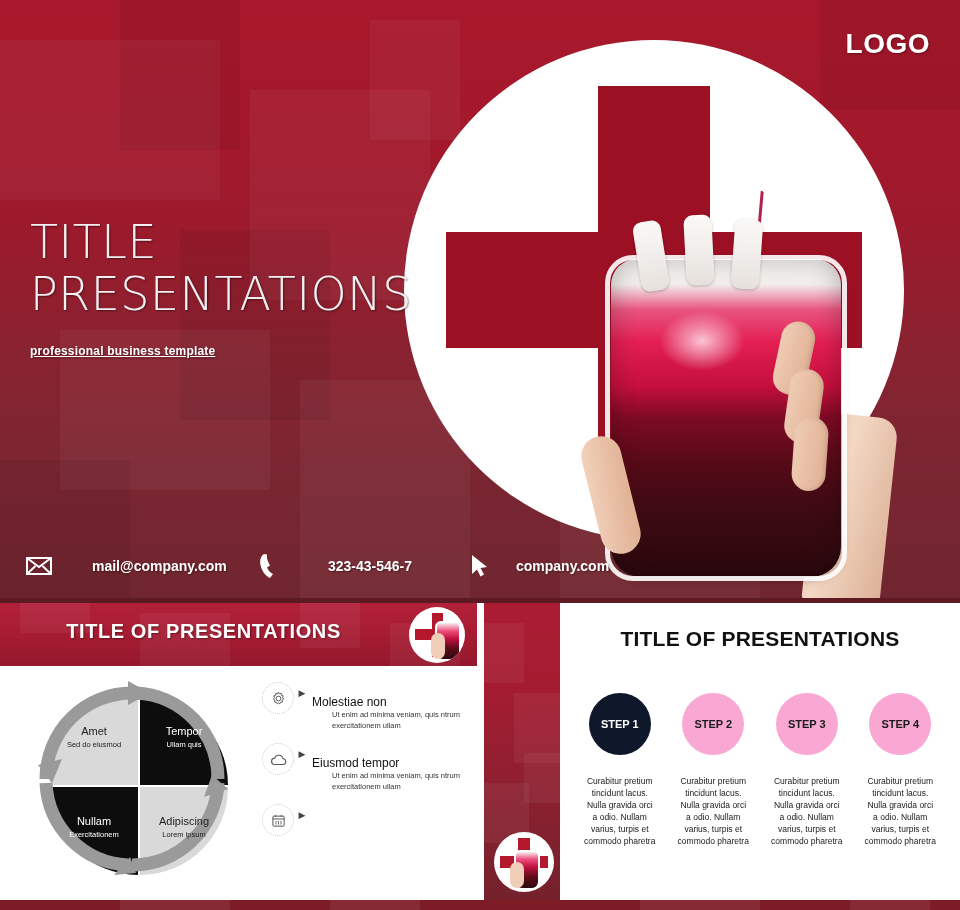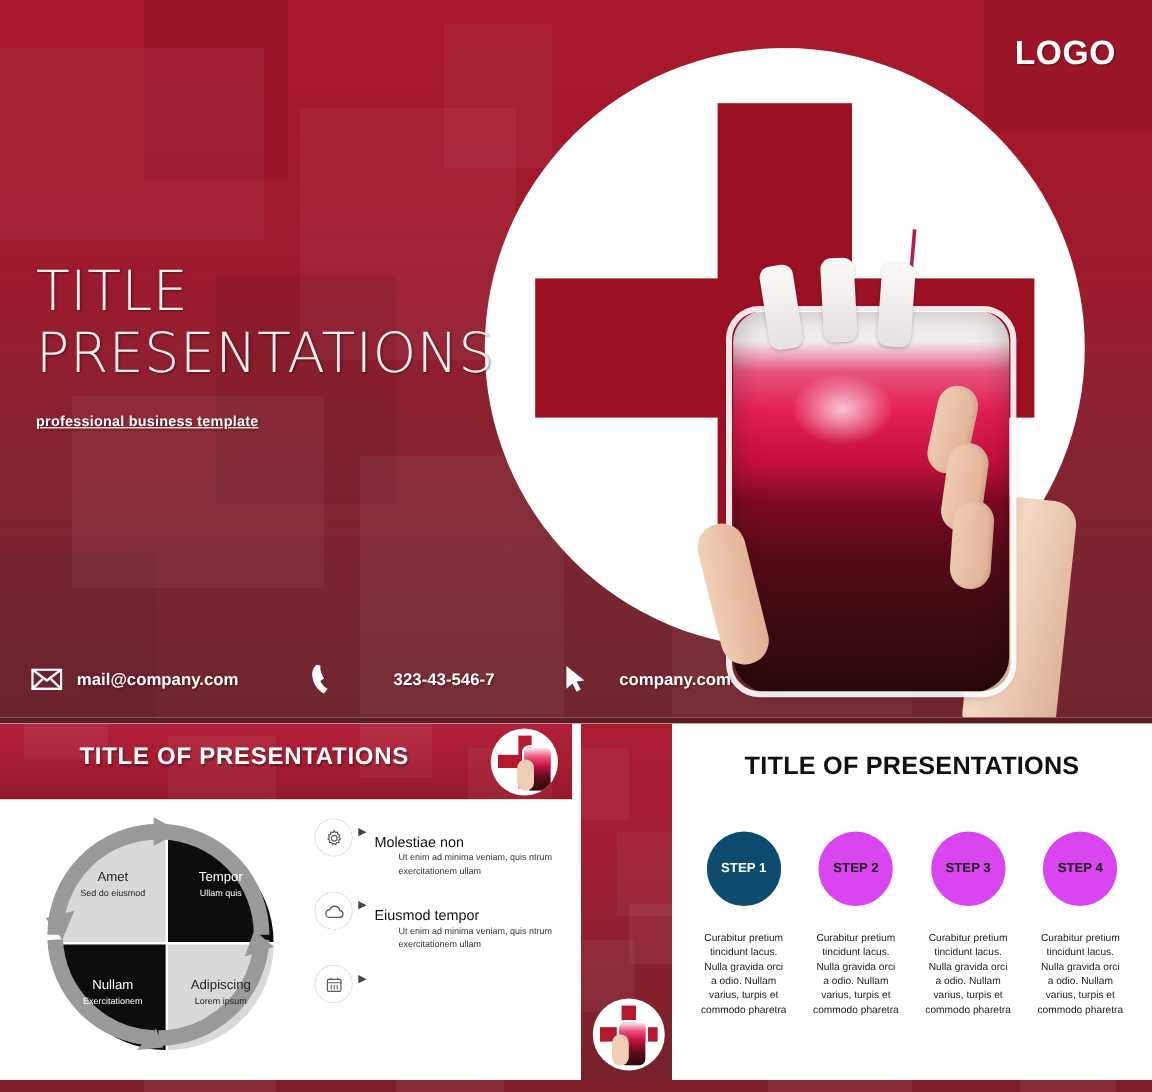--- a/index.html
+++ b/index.html
@@ -84,21 +84,21 @@
   }
   .title-main .l2{display:block;}
   .subtitle-main{
     position:absolute;left:30px;top:344px;color:#ffffff;font-size:12px;font-weight:bold;
     letter-spacing:.2px;text-shadow:1px 1px 2px rgba(0,0,0,.45);text-decoration:underline;
   }
 
   .contacts{position:absolute;left:0;top:545px;width:700px;height:42px;}
   .c-item{position:absolute;display:flex;align-items:center;height:42px;color:#fff;}
   .c-item .ctext{font-size:14px;font-weight:bold;text-shadow:1px 1px 2px rgba(0,0,0,.4);}
-  .ci1{left:26px;}
+  .ci1{left:26px;gap:28px;}
   .ci2{left:258px;}
   .ci3{left:470px;}
   .ic{display:inline-block;margin-right:12px;line-height:0;}
   .gap{width:38px;display:inline-block;}
 
   
   .slide-bl{
     position:absolute;left:0;top:603px;width:477px;height:297px;background:#fff;overflow:hidden;
     border-right:0;
   }
@@ -179,22 +179,22 @@
     position:absolute;left:76px;right:0;top:24px;text-align:center;color:#111;font-size:21px;
     font-weight:bold;letter-spacing:.2px;
   }
   .steps{position:absolute;left:96px;top:90px;width:360px;display:flex;gap:14px;}
   .step{flex:1;text-align:center;}
   .step .circ{
     width:62px;height:62px;border-radius:50%;margin:0 auto;display:flex;align-items:center;
     justify-content:center;font-size:11px;font-weight:bold;
   }
   .step.a .circ{background:#7a7a7a;color:#fff;}
-  .step .circ{background:#d946ef;color:#1a1a1a;}
-  .step.a .circ{background:#0c4a6e;color:#fff;}
+  .step .circ{background:#f9a8d4;color:#1a1a1a;}
+  .step.a .circ{background:#0f172a;color:#fff;}
   .step .sdesc{font-size:8.5px;color:#1a1a1a;line-height:12px;margin-top:20px;padding:0 4px;}
 
   
   .footer-strip{position:absolute;left:0;top:900px;width:960px;height:10px;background:#7d1b27;}
   .footer-strip .fl{position:absolute;top:0;height:10px;background:rgba(255,255,255,.07);}
   .seam{position:absolute;left:477px;top:603px;width:7px;height:307px;background:#ffffff;}
   .topline{position:absolute;left:0;top:598px;width:960px;height:5px;background:#5e1a22;}
 </style>
 </head>
 <body>

